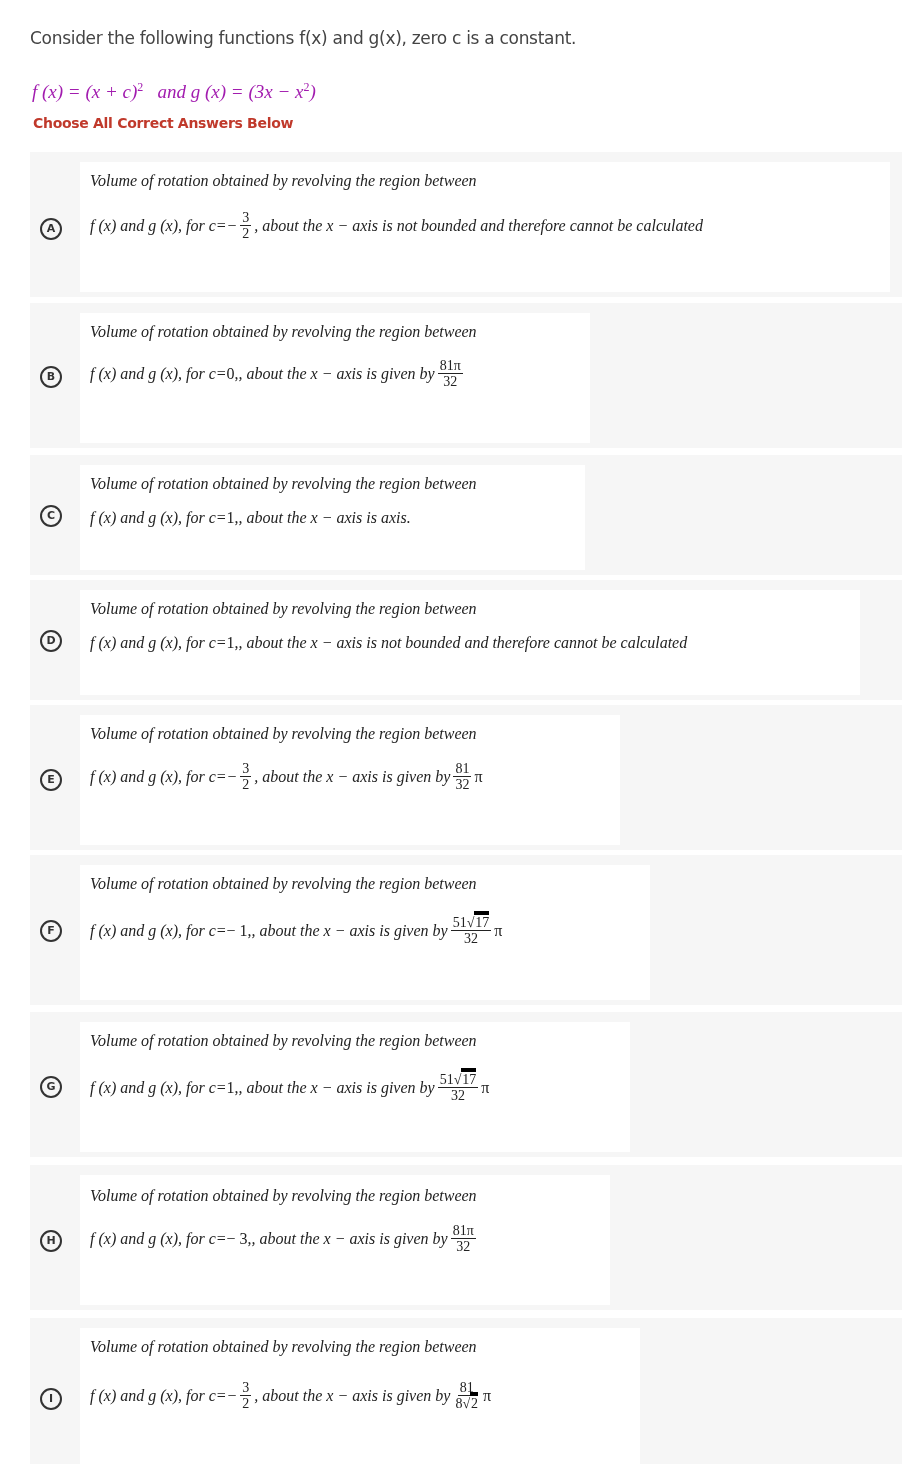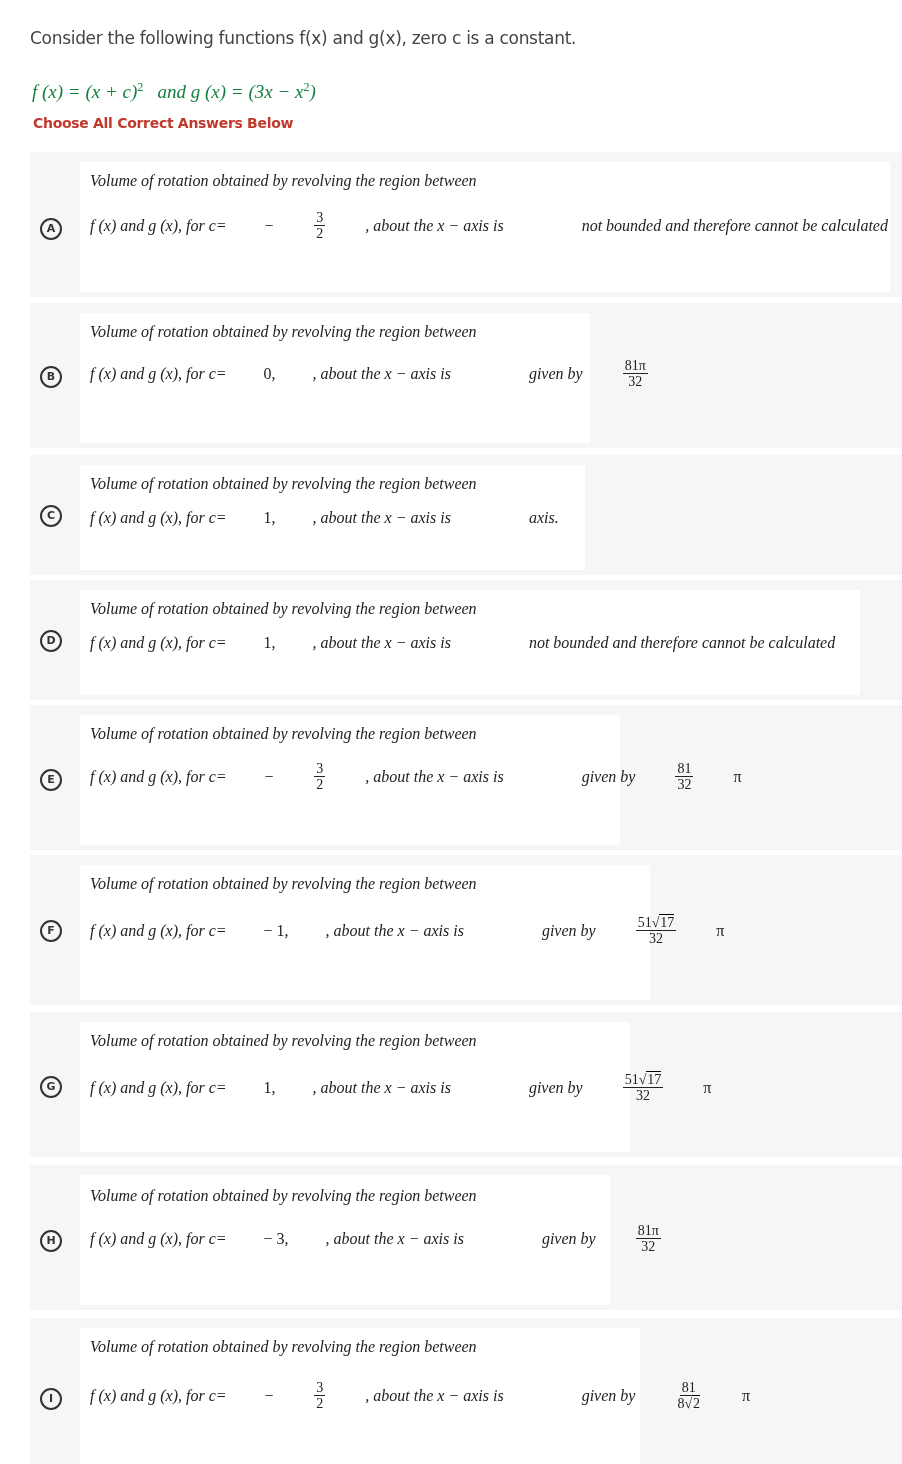--- a/index.html
+++ b/index.html
@@ -1,30 +1,30 @@
 <!DOCTYPE html>
 <html><head>
 <meta charset="utf-8">
 <style>
   html, body { margin:0; padding:0; background:#ffffff; }
   body { width:902px; height:1464px; position:relative; overflow:hidden; font-family:"Liberation Sans", sans-serif; color:#333; }
   .prompt { position:absolute; left:30px; top:28px; font-size:17px; color:#444; font-family:"DejaVu Sans", sans-serif; letter-spacing:-0.3px; }
-  .functions { position:absolute; left:32px; top:80px; font-family:"Liberation Serif", serif; font-style:italic; font-size:19px; color:#15803d; }
+  .functions { position:absolute; left:32px; top:80px; font-family:"Liberation Serif", serif; font-style:italic; font-size:19px; color:#a21caf; }
   .functions sup { font-size:12px; font-style:normal; }
   .instruction { position:absolute; left:33px; top:115px; font-size:14px; font-weight:bold; color:#c0392b; font-family:"DejaVu Sans", sans-serif; letter-spacing:-0.3px; }
   .option { position:absolute; left:30px; width:872px; background:#f6f6f6; }
   .option .card { position:absolute; left:50px; top:10px; background:#fff; }
   .letter { position:absolute; left:10px; width:18px; height:18px; border:2px solid #333; border-radius:50%; font-size:11px; font-weight:bold; text-align:center; line-height:18px; color:#333; font-family:"DejaVu Sans", sans-serif; cursor:pointer; }
   .line1 { position:absolute; left:60px; font-family:"Liberation Serif", serif; font-style:italic; font-size:16px; color:#222; white-space:nowrap; }
-  .line2 { position:absolute; left:60px; font-family:"Liberation Serif", serif; font-style:italic; font-size:16px; color:#222; white-space:nowrap; display:flex; align-items:center;gap:37px; }
+  .line2 { position:absolute; left:60px; font-family:"Liberation Serif", serif; font-style:italic; font-size:16px; color:#222; white-space:nowrap; display:flex; align-items:center; }
   .frac { display:inline-flex; flex-direction:column; align-items:center; font-style:normal; font-size:14px; margin:0 3px; line-height:15px; }
   .frac .num { border-bottom:1px solid #222; padding:0 2px; }
   .frac .den { padding:0 2px; }
   .up { font-style:normal; }
-  .sqrt { border-top:1px solid #000000; padding-left:1px; }
+  .sqrt { border-top:4px solid #000000; padding-left:1px; }
 </style>
 </head>
 <body>
 
 <div class="prompt">Consider the following functions f(x) and g(x), zero c is a constant.</div>
 <div class="functions">
   <span>f (x) = (x + c)</span><sup>2</sup>
   &nbsp;&nbsp;<span>and</span>
   <span>g (x) = (3x − x</span><sup>2</sup><span>)</span>
 </div>

